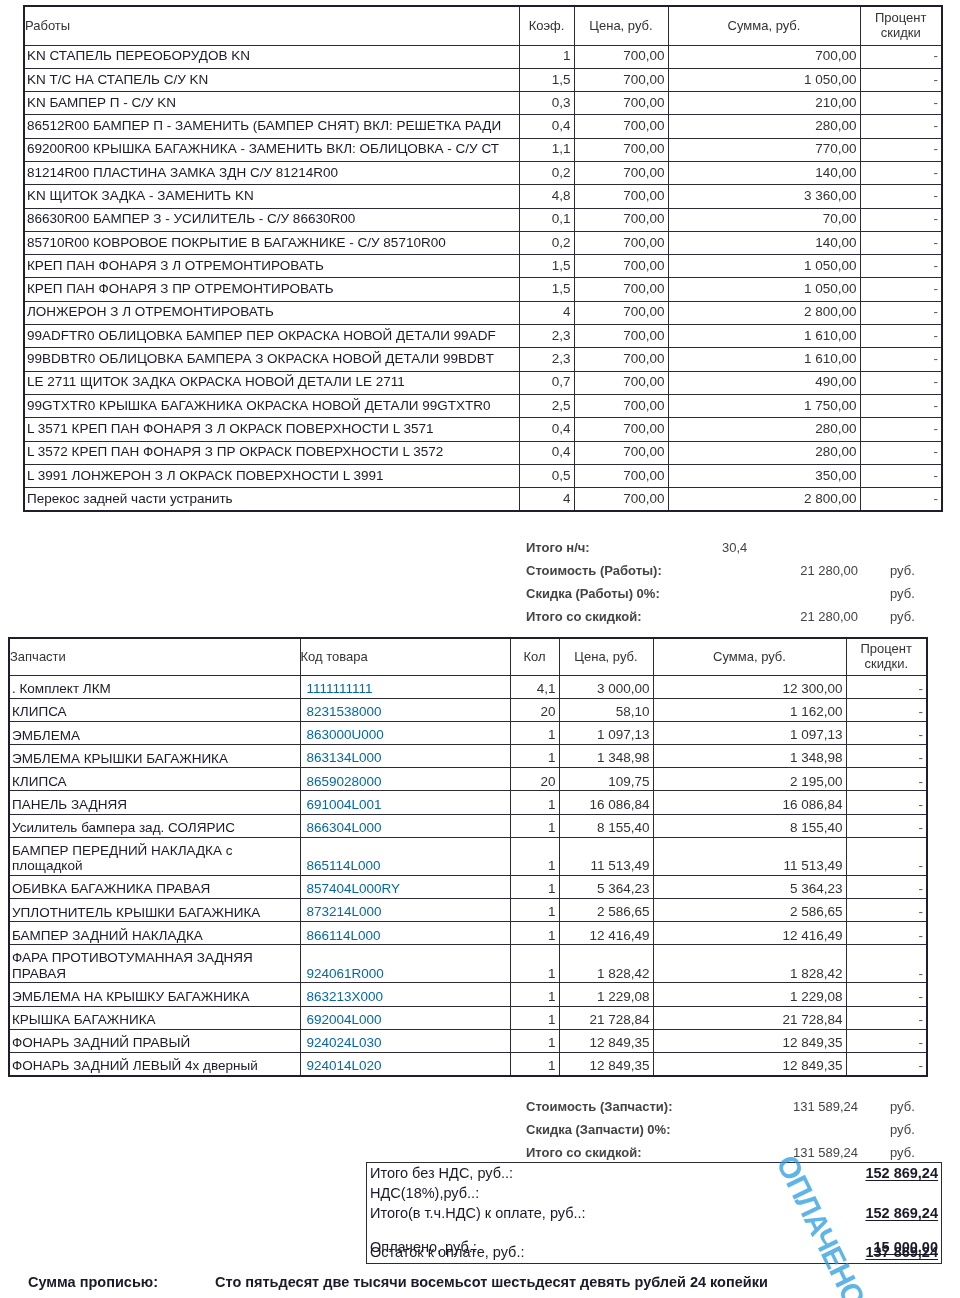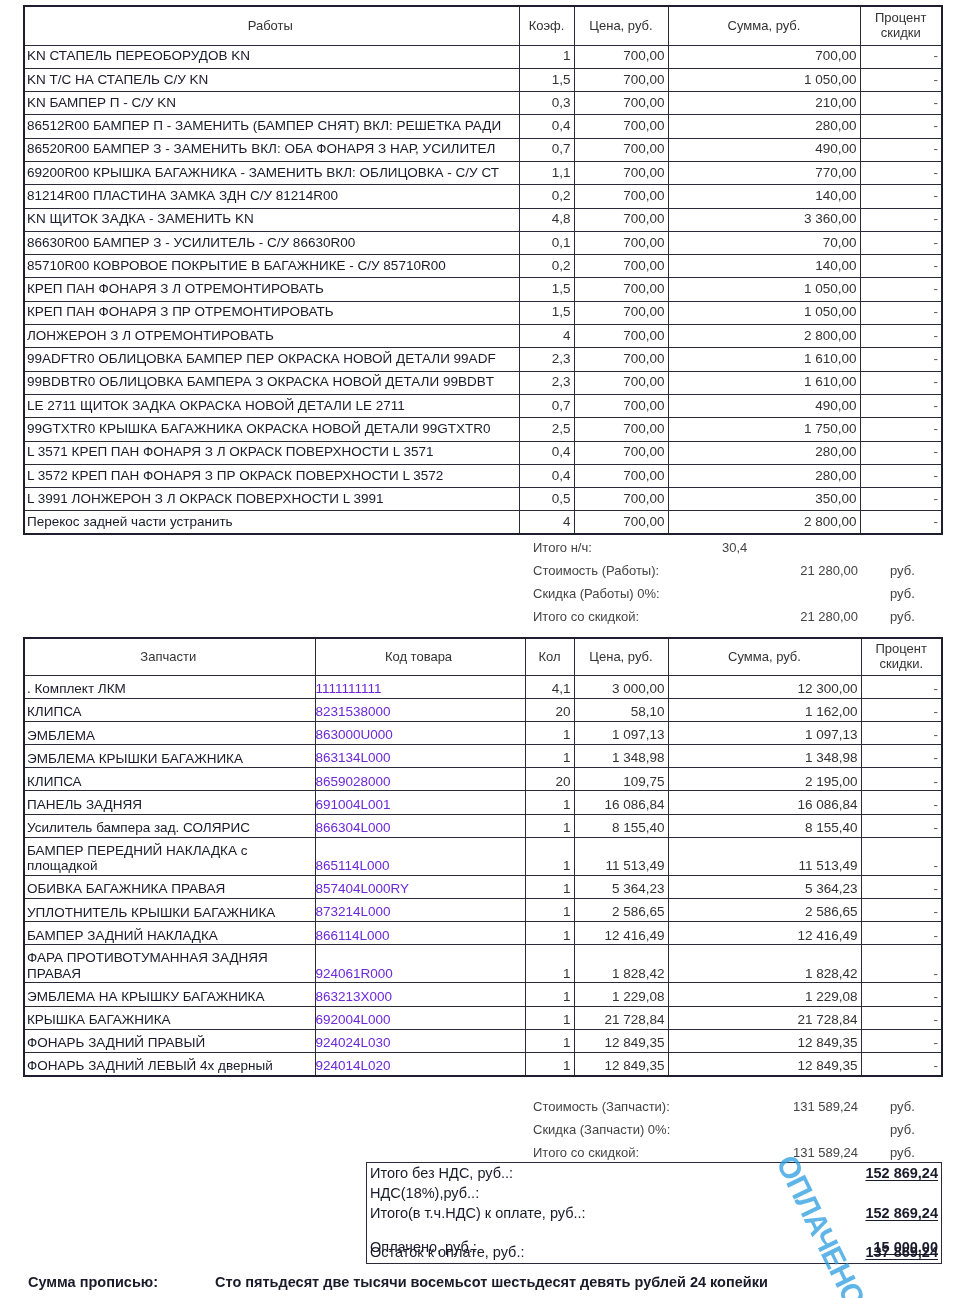--- a/index.html
+++ b/index.html
@@ -8,42 +8,42 @@
     background: #ffffff; color: #1a1a2a;
     font-family: "Liberation Sans", sans-serif;
   }
   table { border-collapse: collapse; position: absolute; table-layout: fixed; }
   td, th {
     border: 1px solid #2a2a3a; font-size: 13.5px; font-weight: normal;
     padding: 0 3px; white-space: nowrap; overflow: hidden; line-height: 1.1;
   }
   .outer { border: 2px solid #1e1e2e; }
   th { vertical-align: middle; color: #333; font-size: 13px; }
-  th.left { text-align: center; padding-left: 0; }
+  th.left { text-align: left; padding-left: 0; }
   th.center { text-align: center; }
   .num { text-align: right; color: #333; }
   .pct { text-align: right; color: #555; }
 
   
   #works-table { left: 23px; top: 5px; width: 918px; }
   #works-table thead tr { height: 39px; }
   #works-table tbody tr { height: 23.3px; }
   #works-table td.name { text-align: left; padding-left: 2px; }
 
   
-  #parts-table { left: 23px; top: 637px; width: 918px; border-radius: 10px; }
+  #parts-table { left: 8px; top: 637px; width: 918px; border-radius: 10px; }
   #parts-table thead tr { height: 37px; }
   #parts-table tbody tr { height: 23.2px; }
   #parts-table tbody tr.tall { height: 38px; margin-left: 27px; }
   #parts-table td { vertical-align: bottom; padding-bottom: 1px; }
   #parts-table td.name { text-align: left; padding-left: 2px; white-space: normal; line-height: 1.15; }
-  #parts-table td.code { text-align: left; padding-left: 0; color: #6d28d9; }
+  #parts-table td.code { text-align: left; padding-left: 6px; color: #0369a1; }
 
   .summary { position: absolute; font-size: 13px; color: #444; }
-  .summary .lbl { position: absolute; left: 11px; white-space: nowrap; }
+  .summary .lbl { position: absolute; left: 4px; white-space: nowrap; font-weight: bold; }
   .summary .val { position: absolute; text-align: left; white-space: nowrap; }
   .summary .cur { position: absolute; white-space: nowrap; margin-left: 28px; }
 
   #totals-box {
     position: absolute; left: 366px; top: 1162px; width: 574px; height: 100px;
     border: 1px solid #2a2a3a; font-size: 14.5px; color: #1a1a2a;
   }
   #totals-box .row { position: absolute; left: 3px; right: 3px; height: 20px; }
   #totals-box .row .k { position: absolute; left: 0; top: 0; white-space: nowrap; }
   #totals-box .row .v {
@@ -102,27 +102,20 @@
         <td class="num">0,3</td>
         <td class="num">700,00</td>
         <td class="num">210,00</td>
         <td class="pct">-</td>
       </tr>
       <tr>
         <td class="name">86512R00 БАМПЕР П - ЗАМЕНИТЬ (БАМПЕР СНЯТ) ВКЛ: РЕШЕТКА РАДИ</td>
         <td class="num">0,4</td>
         <td class="num">700,00</td>
         <td class="num">280,00</td>
-        <td class="pct">-</td>
-      </tr>
-      <tr>
-        <td class="name">86520R00 БАМПЕР З - ЗАМЕНИТЬ ВКЛ: ОБА ФОНАРЯ З НАР, УСИЛИТЕЛ</td>
-        <td class="num">0,7</td>
-        <td class="num">700,00</td>
-        <td class="num">490,00</td>
         <td class="pct">-</td>
       </tr>
       <tr>
         <td class="name">69200R00 КРЫШКА БАГАЖНИКА - ЗАМЕНИТЬ ВКЛ: ОБЛИЦОВКА - С/У СТ</td>
         <td class="num">1,1</td>
         <td class="num">700,00</td>
         <td class="num">770,00</td>
         <td class="pct">-</td>
       </tr>
       <tr>

